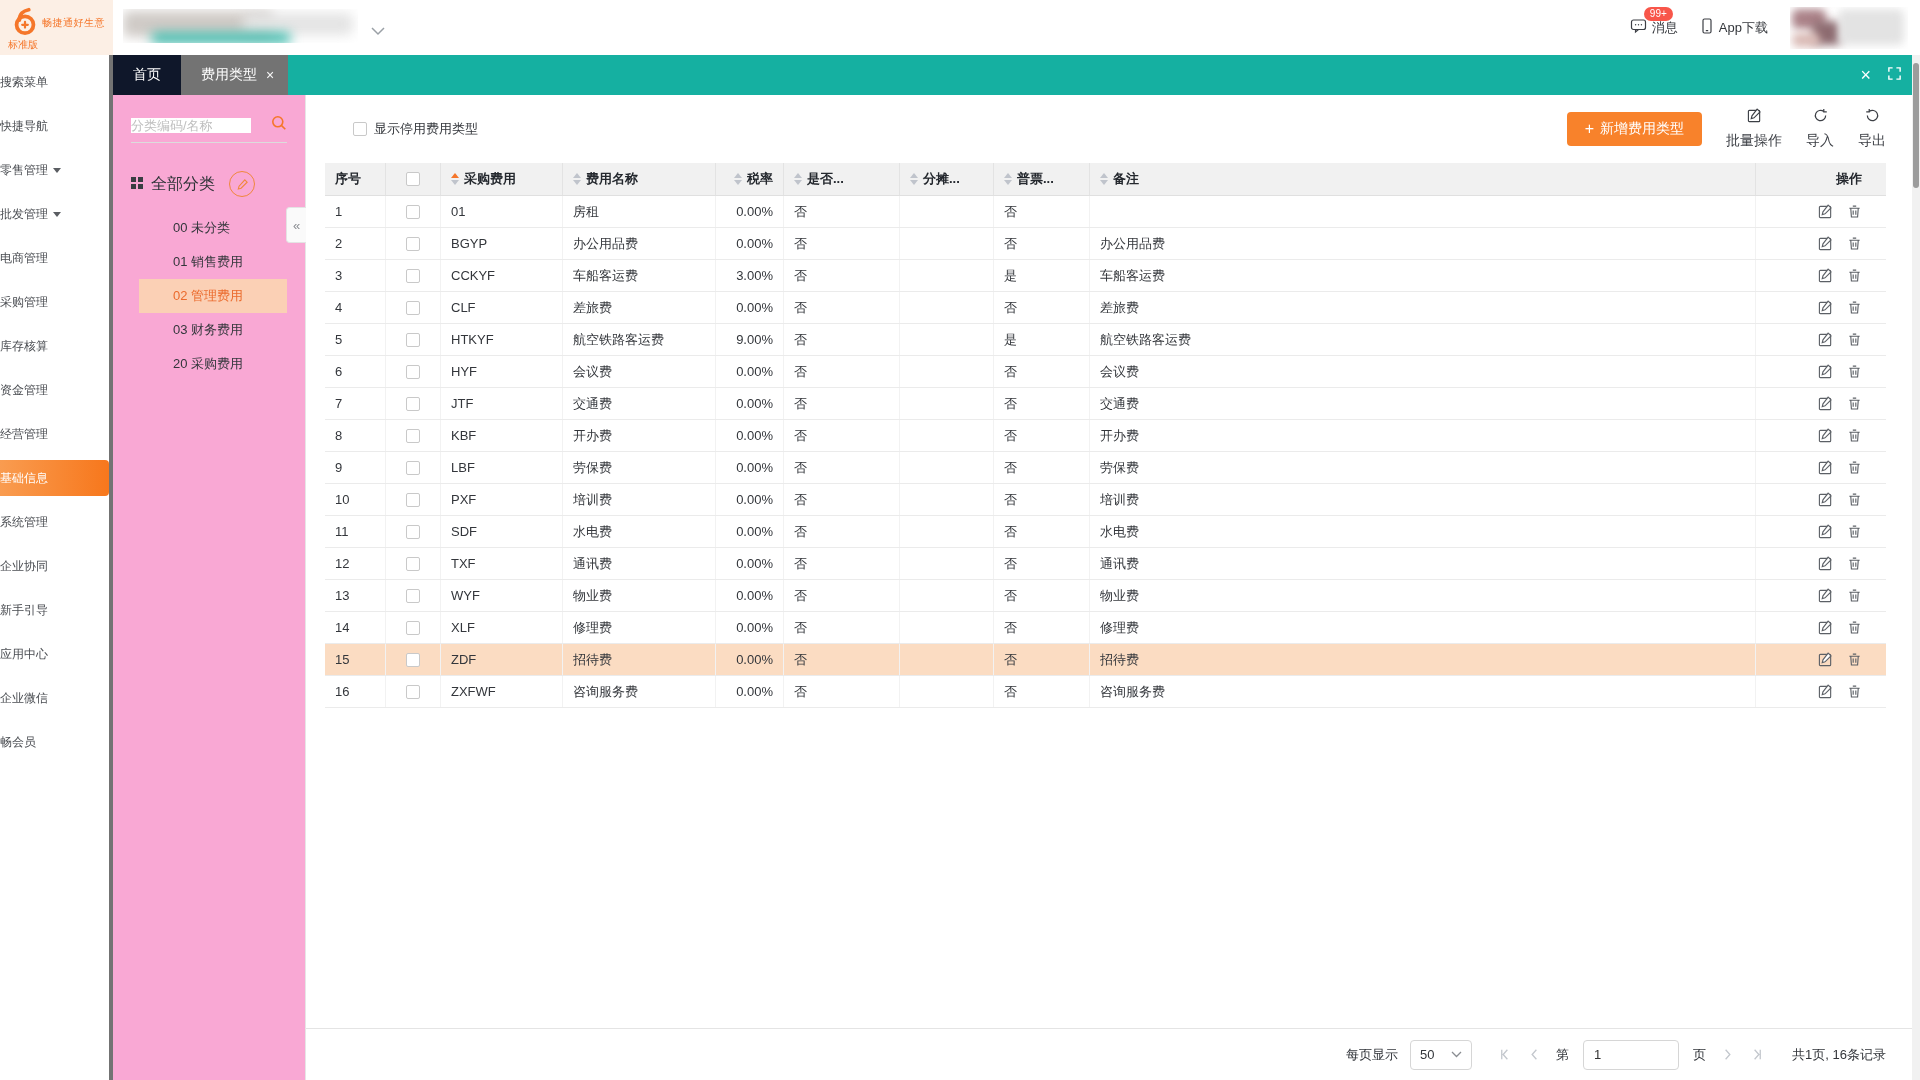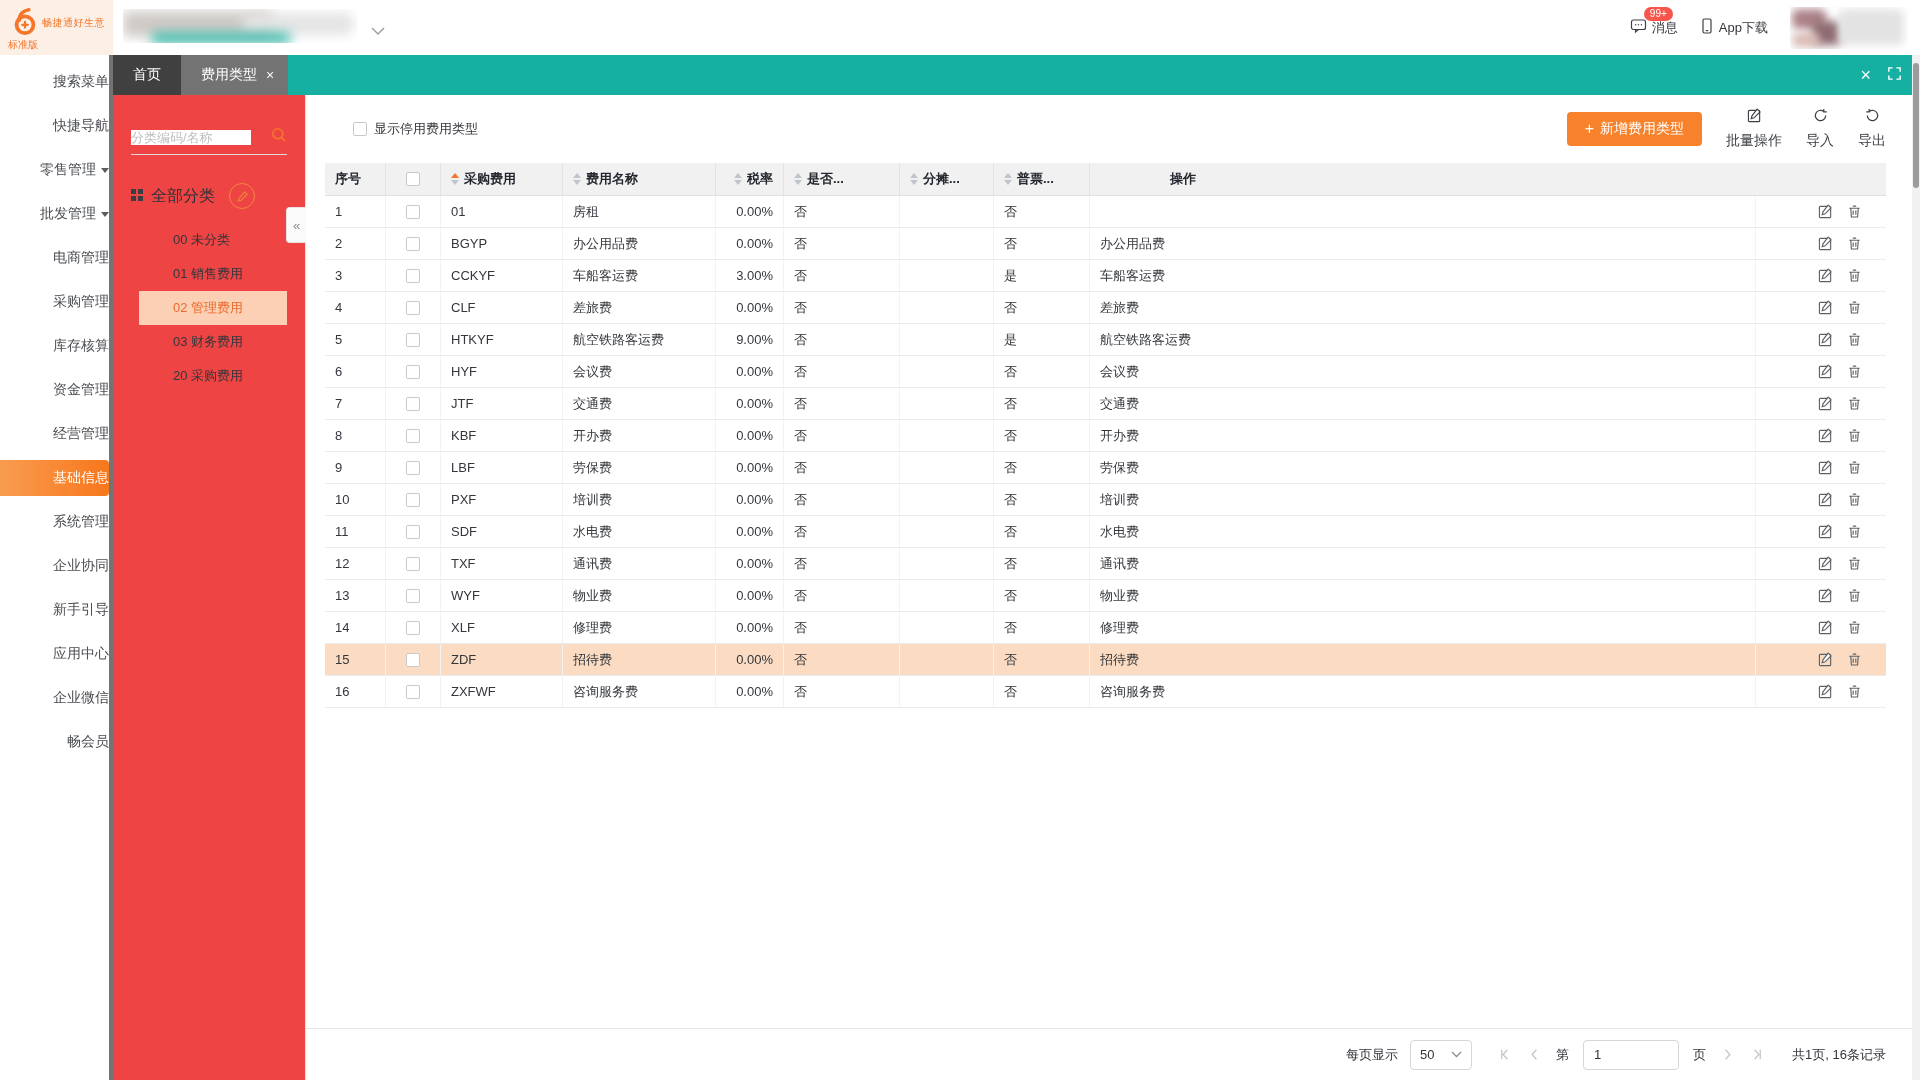--- a/index.html
+++ b/index.html
@@ -6,48 +6,48 @@
   html,body { width:1920px; height:1080px; font-family:"Liberation Sans","DejaVu Sans",sans-serif; }
   .app { position:relative; width:1920px; height:1080px; background:#fff; overflow:hidden; }
 
   
   .sidebar { position:absolute; left:0; top:0; width:113px; height:1080px; background:#fff; border-right:4px solid #737373; z-index:5; }
   .logo { position:relative; width:113px; height:55px; background:#fcefe5; }
   .logo-mark { position:absolute; left:10px; top:6px; width:30px; height:30px; }
   .brand-name { position:absolute; left:42px; top:16px; font-size:10px; color:#f5762a; letter-spacing:.5px; white-space:nowrap; }
   .edition { position:absolute; left:8px; top:38px; font-size:10px; color:#f5762a; }
   .side-nav { padding-top:5px; }
-  .side-item { height:44px; display:flex; align-items:center; justify-content:flex-end; font-size:14px; color:#4a4d52; cursor:pointer; position:relative; }
+  .side-item { height:44px; display:flex; align-items:center; justify-content:flex-start; font-size:12px; color:#4a4d52; cursor:pointer; position:relative; }
   .side-item .tri { width:0; height:0; border-left:4px solid transparent; border-right:4px solid transparent; border-top:5px solid #5a5d62; margin-left:5px; }
   .side-item.active { background:linear-gradient(90deg,#f99c50,#f7771c); color:#fff; border-radius:0 4px 4px 0; height:36px; margin:4px 0; }
 
   
   .topbar { position:absolute; left:113px; top:0; width:1807px; height:55px; background:#fff; }
   .company-redacted { position:absolute; left:10px; top:9px; width:235px; height:34px; overflow:hidden; }
   .blob { position:absolute; filter:blur(6px); border-radius:6px; }
   .chevron-company { position:absolute; left:258px; top:22px; }
   .topbar-right { position:absolute; right:12px; top:0; height:55px; display:flex; align-items:center; gap:22px; }
   .top-link { display:flex; align-items:center; gap:5px; font-size:13px; color:#33363b; position:relative; cursor:pointer; }
   .badge { position:absolute; top:-11px; left:14px; background:#f8564a; color:#fff; font-size:10px; line-height:14px; padding:0 6px; border-radius:8px; }
   .avatar-redacted { position:relative; width:118px; height:42px; overflow:hidden; }
 
   
   .tabbar { position:absolute; left:113px; top:55px; width:1807px; height:40px; background:#15b0a1; display:flex; align-items:stretch; }
   .tab { display:flex; align-items:center; padding:0 20px; color:#fff; font-size:14px; cursor:pointer; }
-  .tab.home { background:#404040; }
+  .tab.home { background:#0f172a; }
   .tab.current { background:#737373; padding-right:14px; }
   .tab .tab-x { margin-left:9px; font-size:14px; line-height:1; opacity:.95; cursor:pointer; }
   .tabbar-right { margin-left:auto; display:flex; align-items:center; gap:16px; padding-right:18px; }
   .tabbar-right .x-all { color:#fff; font-size:18px; line-height:1; cursor:pointer; }
 
   
   .content { position:absolute; left:113px; top:95px; width:1807px; height:985px; display:flex; background:#fff; }
 
   
-  .catpanel { width:193px; border-right:1px solid #e6e6e6; position:relative; padding:32px 18px 0 18px; background:#ef4444; }
+  .catpanel { width:193px; border-right:1px solid #e6e6e6; position:relative; padding:20px 18px 0 18px; background:#f9a8d4; }
   .cat-search { display:flex; align-items:center; justify-content:space-between; border-bottom:1px solid #dcdcdc; padding-bottom:7px; }
   .cat-search input { border:none; outline:none; width:120px; font-size:13px; color:#333; font-family:inherit; }
   .cat-search input::placeholder { color:#bfbfbf; }
   .cat-root { display:flex; align-items:center; margin-top:28px; gap:8px; }
   .cat-root-label { font-size:16px; color:#2f3338; }
   .edit-circle { width:26px; height:26px; border:1px solid #f0873c; border-radius:50%; display:flex; align-items:center; justify-content:center; margin-left:6px; cursor:pointer; }
   .collapse-btn { position:absolute; right:-1px; top:112px; width:20px; height:36px; background:#fafafa; border:1px solid #e4e4e4; border-right:none; border-radius:4px 0 0 4px; color:#8a8d92; font-size:13px; display:flex; align-items:center; justify-content:center; cursor:pointer; }
   .cat-list { margin-top:14px; }
   .cat-item { height:34px; line-height:34px; font-size:13px; color:#33363b; padding-left:34px; margin-left:8px; cursor:pointer; white-space:nowrap; }
   .cat-item.selected { background:#fbd0b5; color:#eb6a2c; }
@@ -359,20 +359,27 @@
               </span>
               <span>分摊...</span>
             </div>
             <div class="th c-invoice">
               <span class="sorters">
                 <span class="s-up"></span>
                 <span class="s-down"></span>
               </span>
               <span>普票...</span>
             </div>
+            <div class="th c-remark">
+              <span class="sorters">
+                <span class="s-up"></span>
+                <span class="s-down"></span>
+              </span>
+              <span>备注</span>
+            </div>
             <div class="th c-actions">
               <span>操作</span>
             </div>
           </div>
         <div id="tbody">
             <div class="tr row">
               <div class="td c-index">1</div>
               <div class="td c-check">
                 <span class="cb"></span>
               </div>

